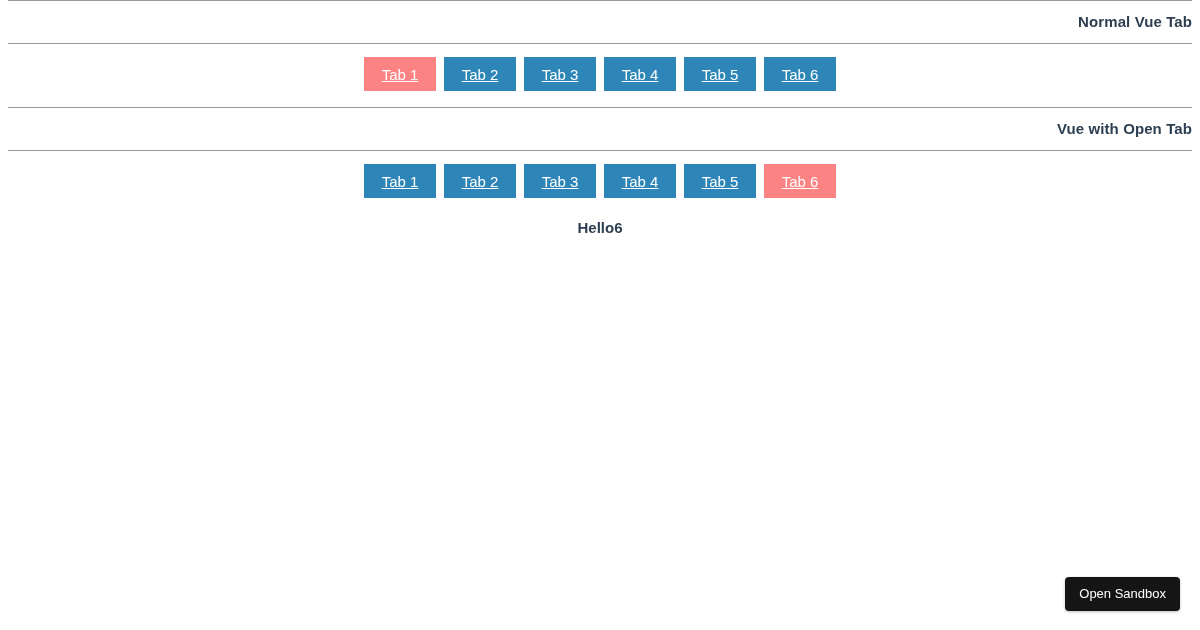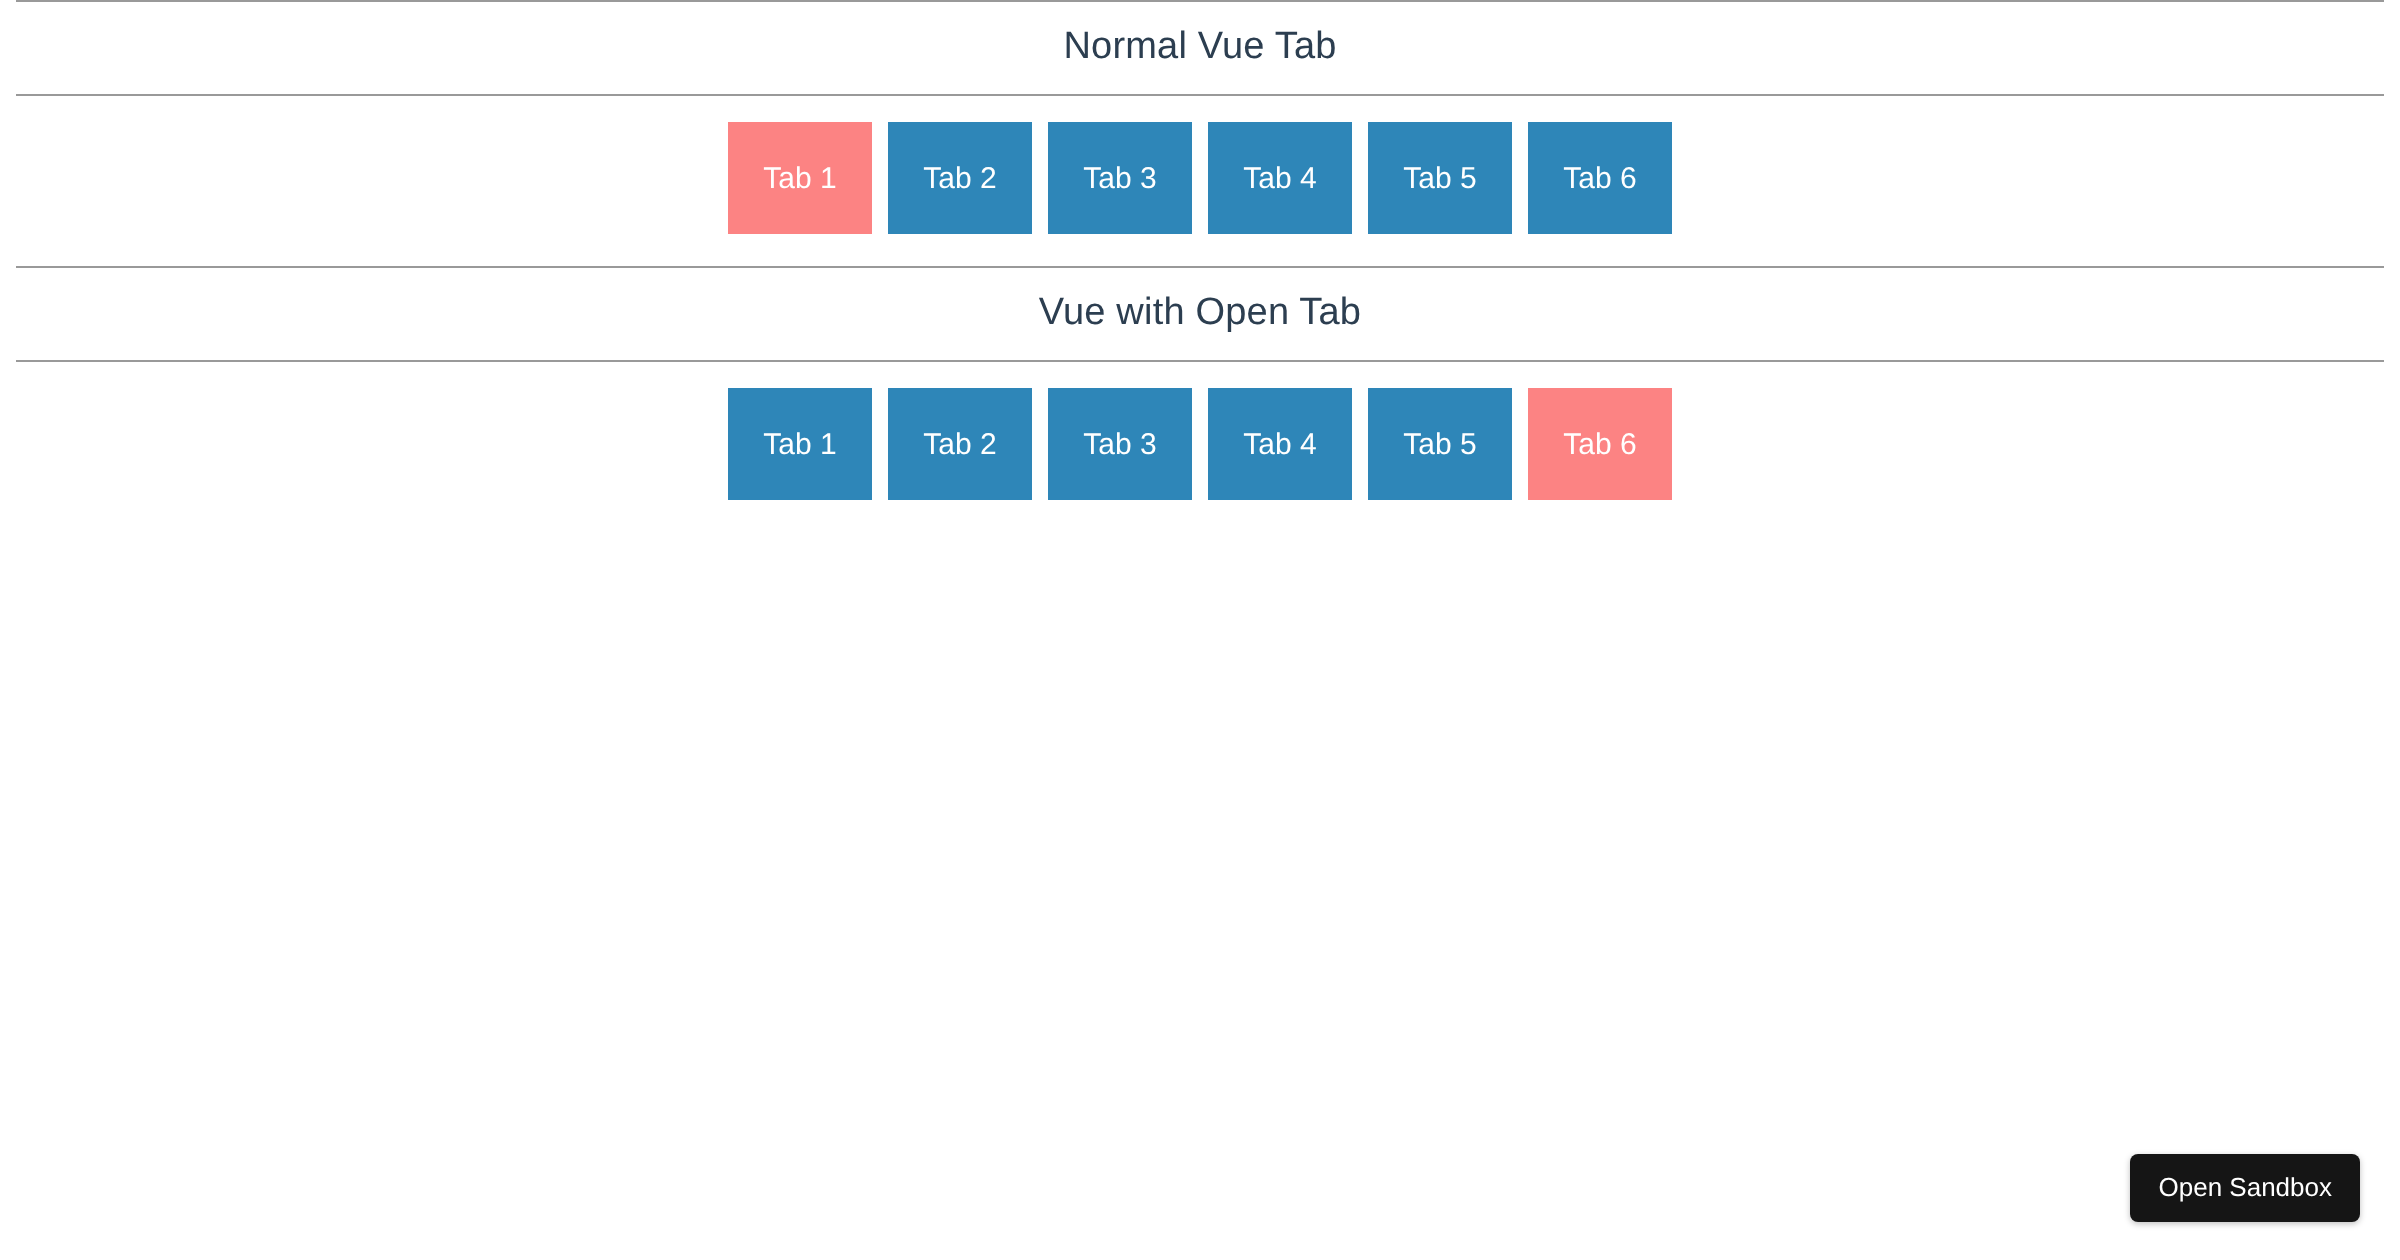--- a/index.html
+++ b/index.html
@@ -19,58 +19,59 @@
 
   .app {
     width: 100%;
     position: relative;
   }
 
   
   .section-head {
     border-top: 1px solid #999999;
     border-bottom: 1px solid #999999;
-    text-align: center;
-    font-size: 19px;
+    text-align: right;
+    font-size: 15px;
     color: #2c3e50;
     line-height: 1;
     padding: 13px 0 14px 0;
-    font-weight: normal;
+    font-weight: bold;
     letter-spacing: 0.1px;
   }
 
   .section-body {
     padding-top: 13px;
     padding-bottom: 16px;
   }
 
   
   .tab-row {
     display: flex;
     justify-content: center;
     gap: 8px;
   }
 
   .tab-btn {
     width: 72px;
-    height: 56px;
+    height: 34px;
     border: 0;
     padding: 0;
     margin: 0;
     display: flex;
     align-items: center;
     justify-content: center;
     font-family: "Liberation Sans", sans-serif;
     font-size: 15px;
     color: #ffffff;
     background: #2e86b8;
     cursor: pointer;
     border-radius: 0;
     box-sizing: border-box;
     line-height: 1;
+    text-decoration: underline;
   }
   .tab-btn.active {
     background: #fc8383;
   }
 
   
   .tab-content {
     text-align: center;
     font-size: 15px;
     font-weight: bold;
@@ -120,18 +121,19 @@
     <div class="section-head">Vue with Open Tab</div>
     <div class="section-body">
       <div class="tab-row">
         <button class="tab-btn">Tab 1</button>
         <button class="tab-btn">Tab 2</button>
         <button class="tab-btn">Tab 3</button>
         <button class="tab-btn">Tab 4</button>
         <button class="tab-btn">Tab 5</button>
         <button class="tab-btn active">Tab 6</button>
       </div>
+      <div class="tab-content">Hello6</div>
     </div>
   </section>
 
   <button class="sandbox-btn">Open Sandbox</button>
 
 </div>
 
 </body></html>

